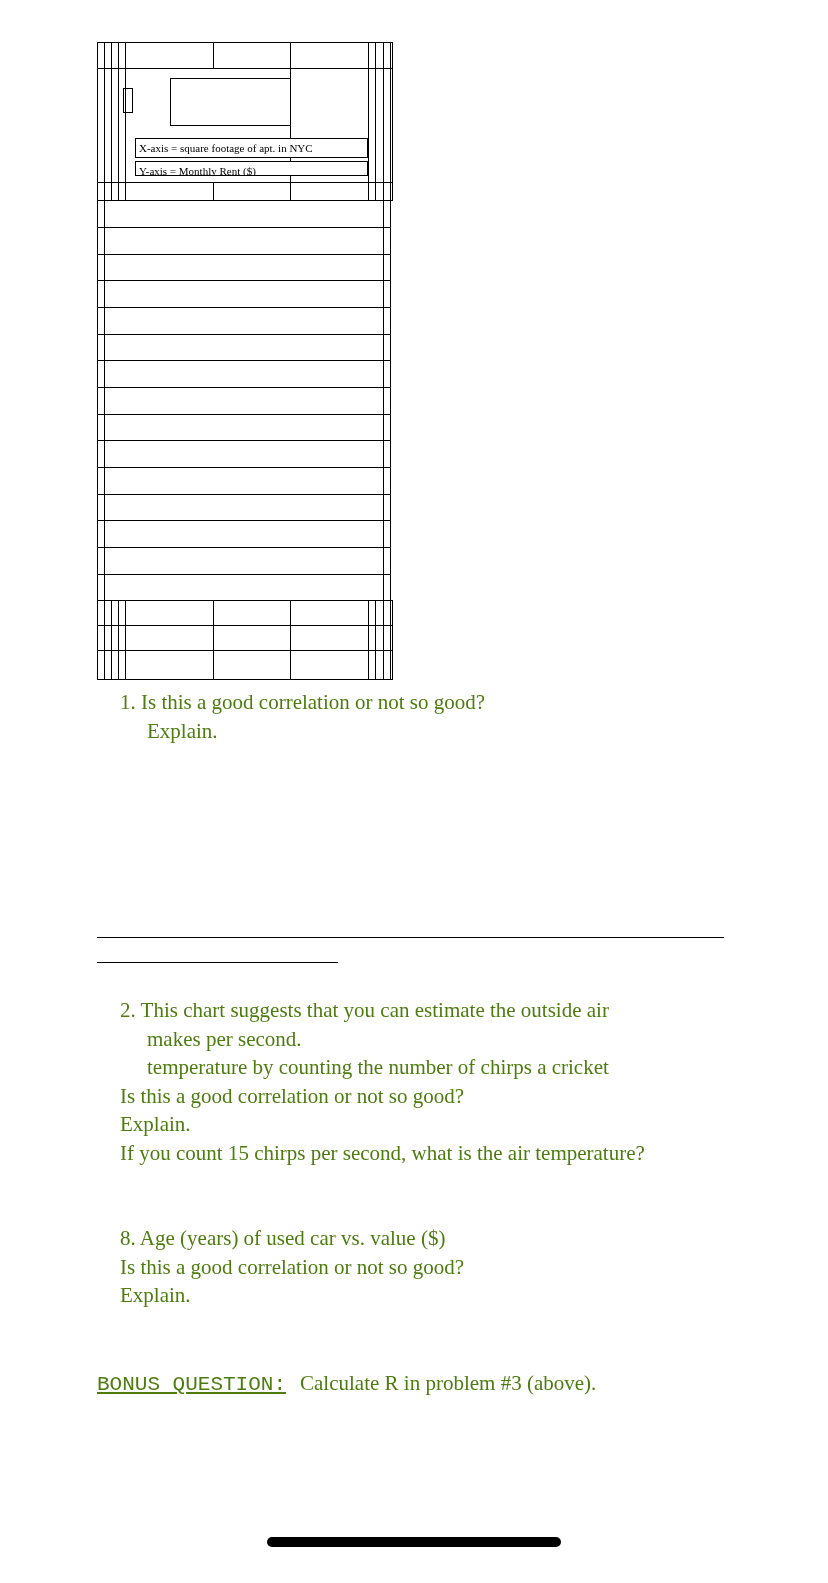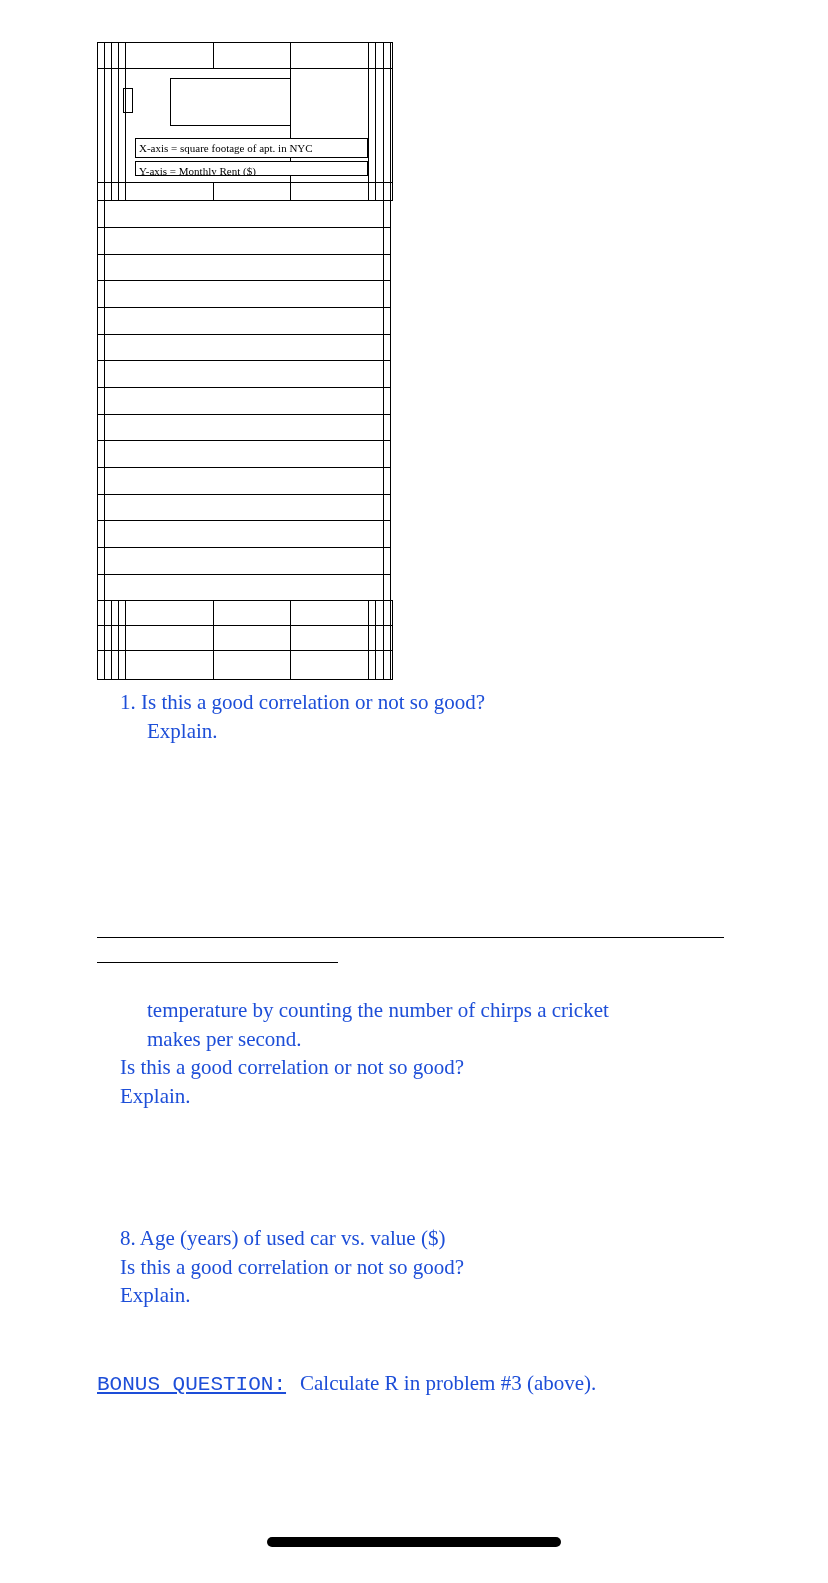--- a/index.html
+++ b/index.html
@@ -33,21 +33,21 @@
   }
   .axis-box.x { top: 96px; height: 20px; }
   .axis-box.y { top: 119px; height: 14px; }
 
   
   .textblock {
     position: absolute;
     font-size: 21px;
     line-height: 28.5px;
     white-space: nowrap;
-    color: #1d4ed8;
+    color: #4d7c0f;
   }
   .textblock .indent { margin-left: 27px; }
 
   .rule { position: absolute; height: 0; border-top: 1px solid #000; }
 
   .bonus-label { text-decoration: underline; font-family: Liberation Mono, monospace; }
   .bonus-text { margin-left: 14px; }
 
   .home-indicator {
     position: absolute;
@@ -129,24 +129,26 @@
 
   <div class="textblock" style="left:120px; top:688px;">
     <div>1. Is this a good correlation or not so good?</div>
     <div class="indent">Explain.</div>
   </div>
 
   <div class="rule" style="left:97px; top:937px; width:627px;"></div>
   <div class="rule" style="left:97px; top:962px; width:241px;"></div>
 
   <div class="textblock" style="left:120px; top:996px;">
+    <div>2. This chart suggests that you can estimate the outside air</div>
+    <div class="indent">makes per second.</div>
     <div class="indent">temperature by counting the number of chirps a cricket</div>
-    <div class="indent">makes per second.</div>
     <div>Is this a good correlation or not so good?</div>
     <div>Explain.</div>
+    <div>If you count 15 chirps per second, what is the air temperature?</div>
   </div>
 
   <div class="textblock" style="left:120px; top:1224px;">
     <div>8. Age (years) of used car vs. value ($)</div>
     <div>Is this a good correlation or not so good?</div>
     <div>Explain.</div>
   </div>
 
   <div class="textblock" style="left:97px; top:1369px;">
     <span class="bonus-label">BONUS QUESTION:</span><span class="bonus-text">Calculate R in problem #3 (above).</span>

